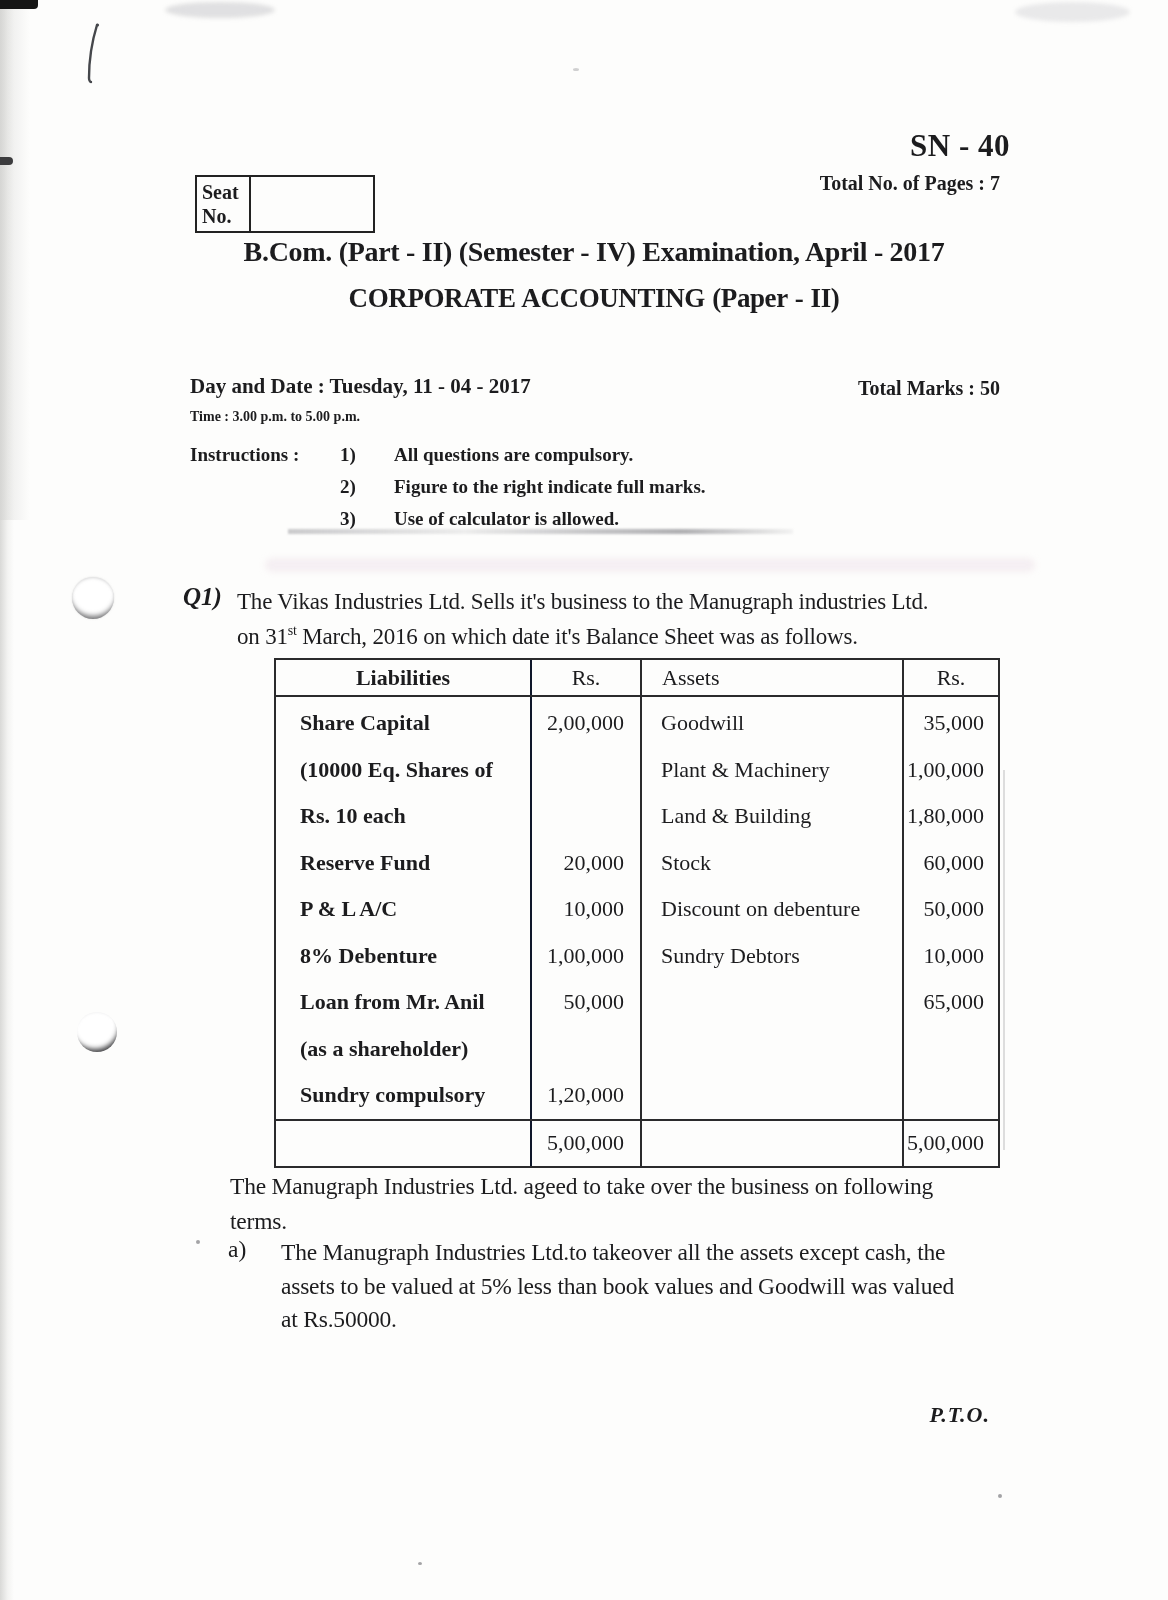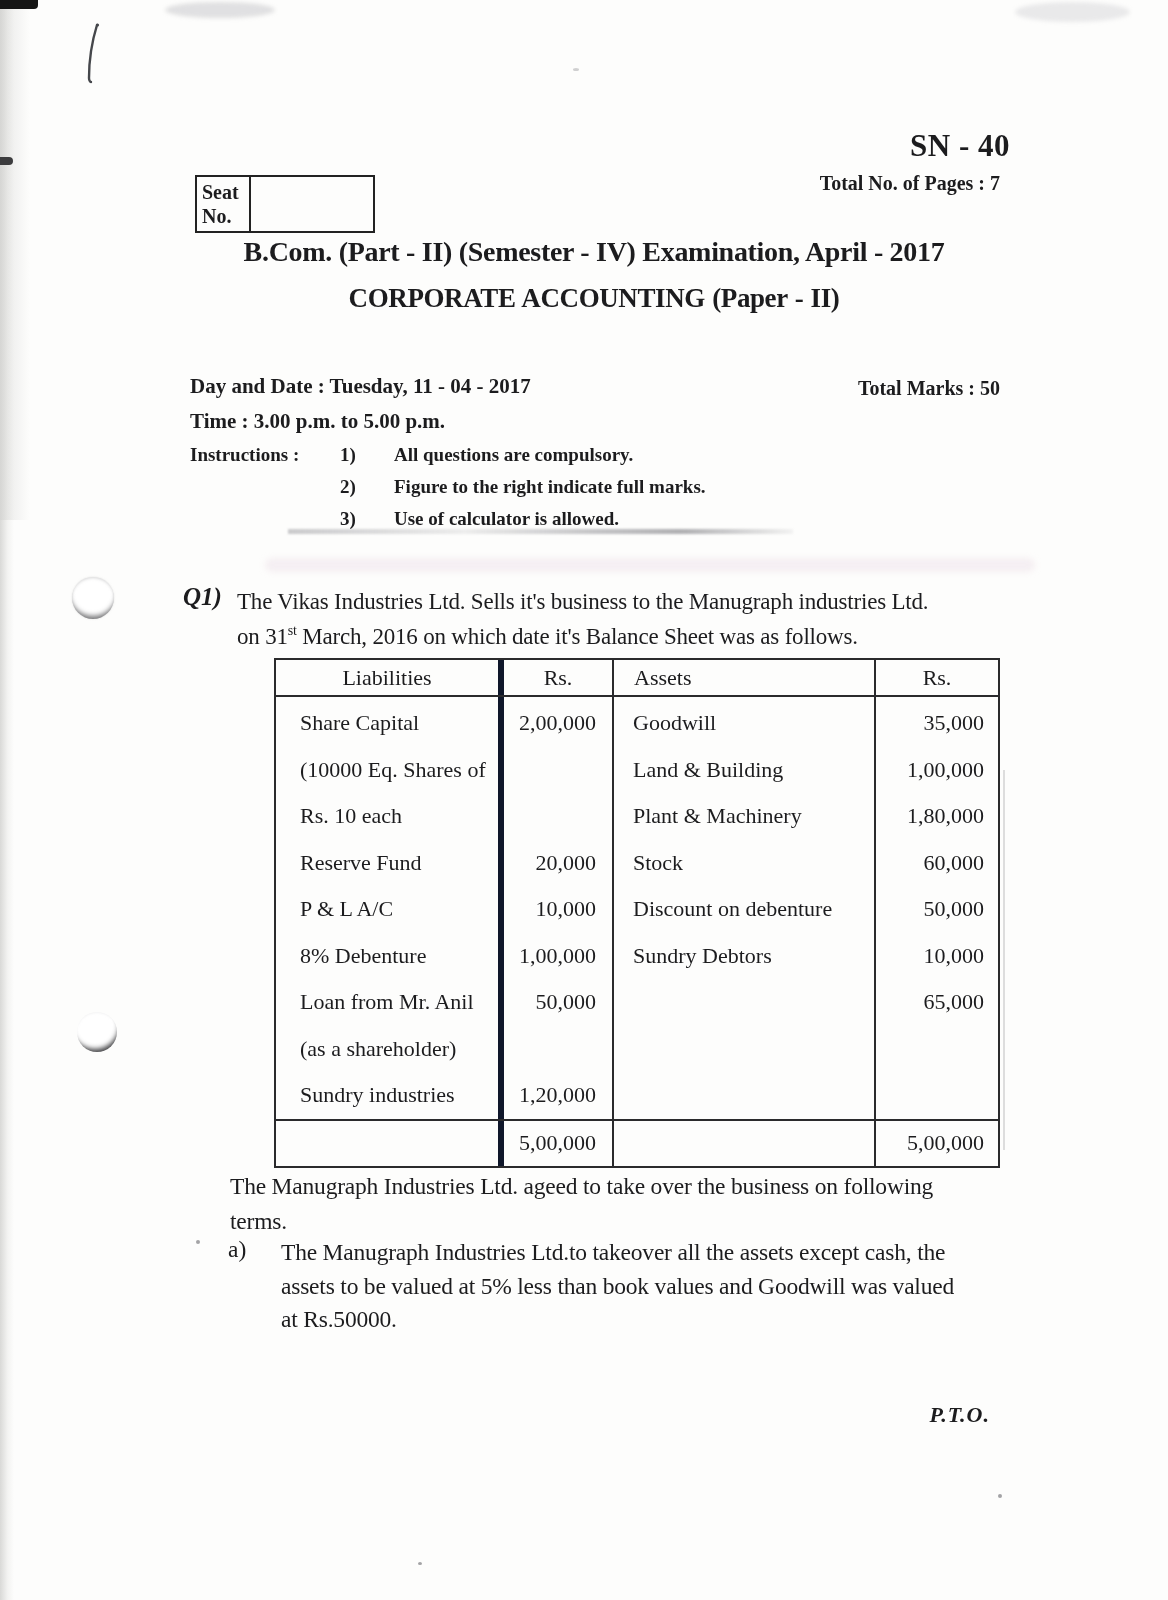--- a/index.html
+++ b/index.html
@@ -41,34 +41,34 @@
     line-height:1.22; padding:3px 0 0 5px; }
   .seat-blank { flex:1; }
   .title1 { position:absolute; left:60px; right:40px; top:236px; text-align:center;
     font-size:28px; font-weight:700; letter-spacing:-0.3px; }
   .title2 { position:absolute; left:60px; right:40px; top:283px; text-align:center;
     font-size:27px; font-weight:700; letter-spacing:-0.4px; word-spacing:1px; }
   .title3 { position:absolute; left:60px; right:40px; top:329px; text-align:center;
     font-size:27px; font-weight:700; }
   .daydate { position:absolute; left:190px; top:374px; font-size:21px; font-weight:700; }
   .totalmarks { position:absolute; right:168px; top:377px; font-size:20px; font-weight:700; }
-  .time { position:absolute; left:190px; top:409px; font-size:21px; font-weight:700;text-align:center; }
+  .time { position:absolute; left:190px; top:409px; font-size:14px; font-weight:700;text-align:center; }
   .instr-label { position:absolute; left:190px; top:444px; font-size:19px; font-weight:700; }
   .instr-num { position:absolute; left:340px; font-size:19px; font-weight:700; }
   .instr-text { position:absolute; left:394px; font-size:19px; font-weight:700; }
   
   .q1-label { position:absolute; left:183px; top:583px; font-size:25px; font-weight:700; font-style:italic; }
   .q1-text { position:absolute; left:237px; top:584px; width:800px; font-size:23px; line-height:35px; letter-spacing:-0.2px; }
   .q1-text sup { font-size:14px; vertical-align:super; line-height:0; }
   
   .bs-table { position:absolute; left:274px; top:658px; width:726px; border:2px solid #2a2a2c; font-size:22px; }
   .bs-row { display:flex; }
   .bs-head { border-bottom:2px solid #2a2a2c; height:37px; }
   .bs-head > div { display:flex; align-items:center; justify-content:center; font-size:22px; }
-  .c1 { width:228px; border-right:6px solid #0f172a; }
+  .c1 { width:256px; border-right:2px solid #0f172a;font-weight:bold; }
   .c2 { width:110px; border-right:2px solid #2a2a2c; }
   .c3 { width:262px; border-right:2px solid #2a2a2c; }
   .c4 { flex:1; }
   .bs-head .c3 { justify-content:flex-start; padding-left:20px; }
   .bs-body { display:flex; }
   .bs-body .bcol { padding-top:3px; }
   .bs-body .line { height:46.5px; line-height:46.5px; white-space:nowrap; }
   .bcol.c1 .line { padding-left:24px; }
   .bcol.c2 .line { text-align:right; padding-right:16px; }
   .bcol.c3 .line { padding-left:19px; }
@@ -150,37 +150,37 @@
     <div class="bs-body">
       <div class="bcol c1">
         <div class="line">Share Capital</div>
         <div class="line">(10000 Eq. Shares of</div>
         <div class="line">Rs. 10 each</div>
         <div class="line">Reserve Fund</div>
         <div class="line">P &amp; L A/C</div>
         <div class="line">8% Debenture</div>
         <div class="line">Loan from Mr. Anil</div>
         <div class="line">(as a shareholder)</div>
-        <div class="line">Sundry industries</div>
+        <div class="line">Sundry compulsory</div>
       </div>
       <div class="bcol c2">
         <div class="line">2,00,000</div>
         <div class="line"></div>
         <div class="line"></div>
         <div class="line">20,000</div>
         <div class="line">10,000</div>
         <div class="line">1,00,000</div>
         <div class="line">50,000</div>
         <div class="line"></div>
         <div class="line">1,20,000</div>
       </div>
       <div class="bcol c3">
         <div class="line">Goodwill</div>
+        <div class="line">Plant &amp; Machinery</div>
         <div class="line">Land &amp; Building</div>
-        <div class="line">Plant &amp; Machinery</div>
         <div class="line">Stock</div>
         <div class="line">Discount on debenture</div>
         <div class="line">Sundry Debtors</div>
         <div class="line"></div>
         <div class="line"></div>
       </div>
       <div class="bcol c4">
         <div class="line">35,000</div>
         <div class="line">1,00,000</div>
         <div class="line">1,80,000</div>

